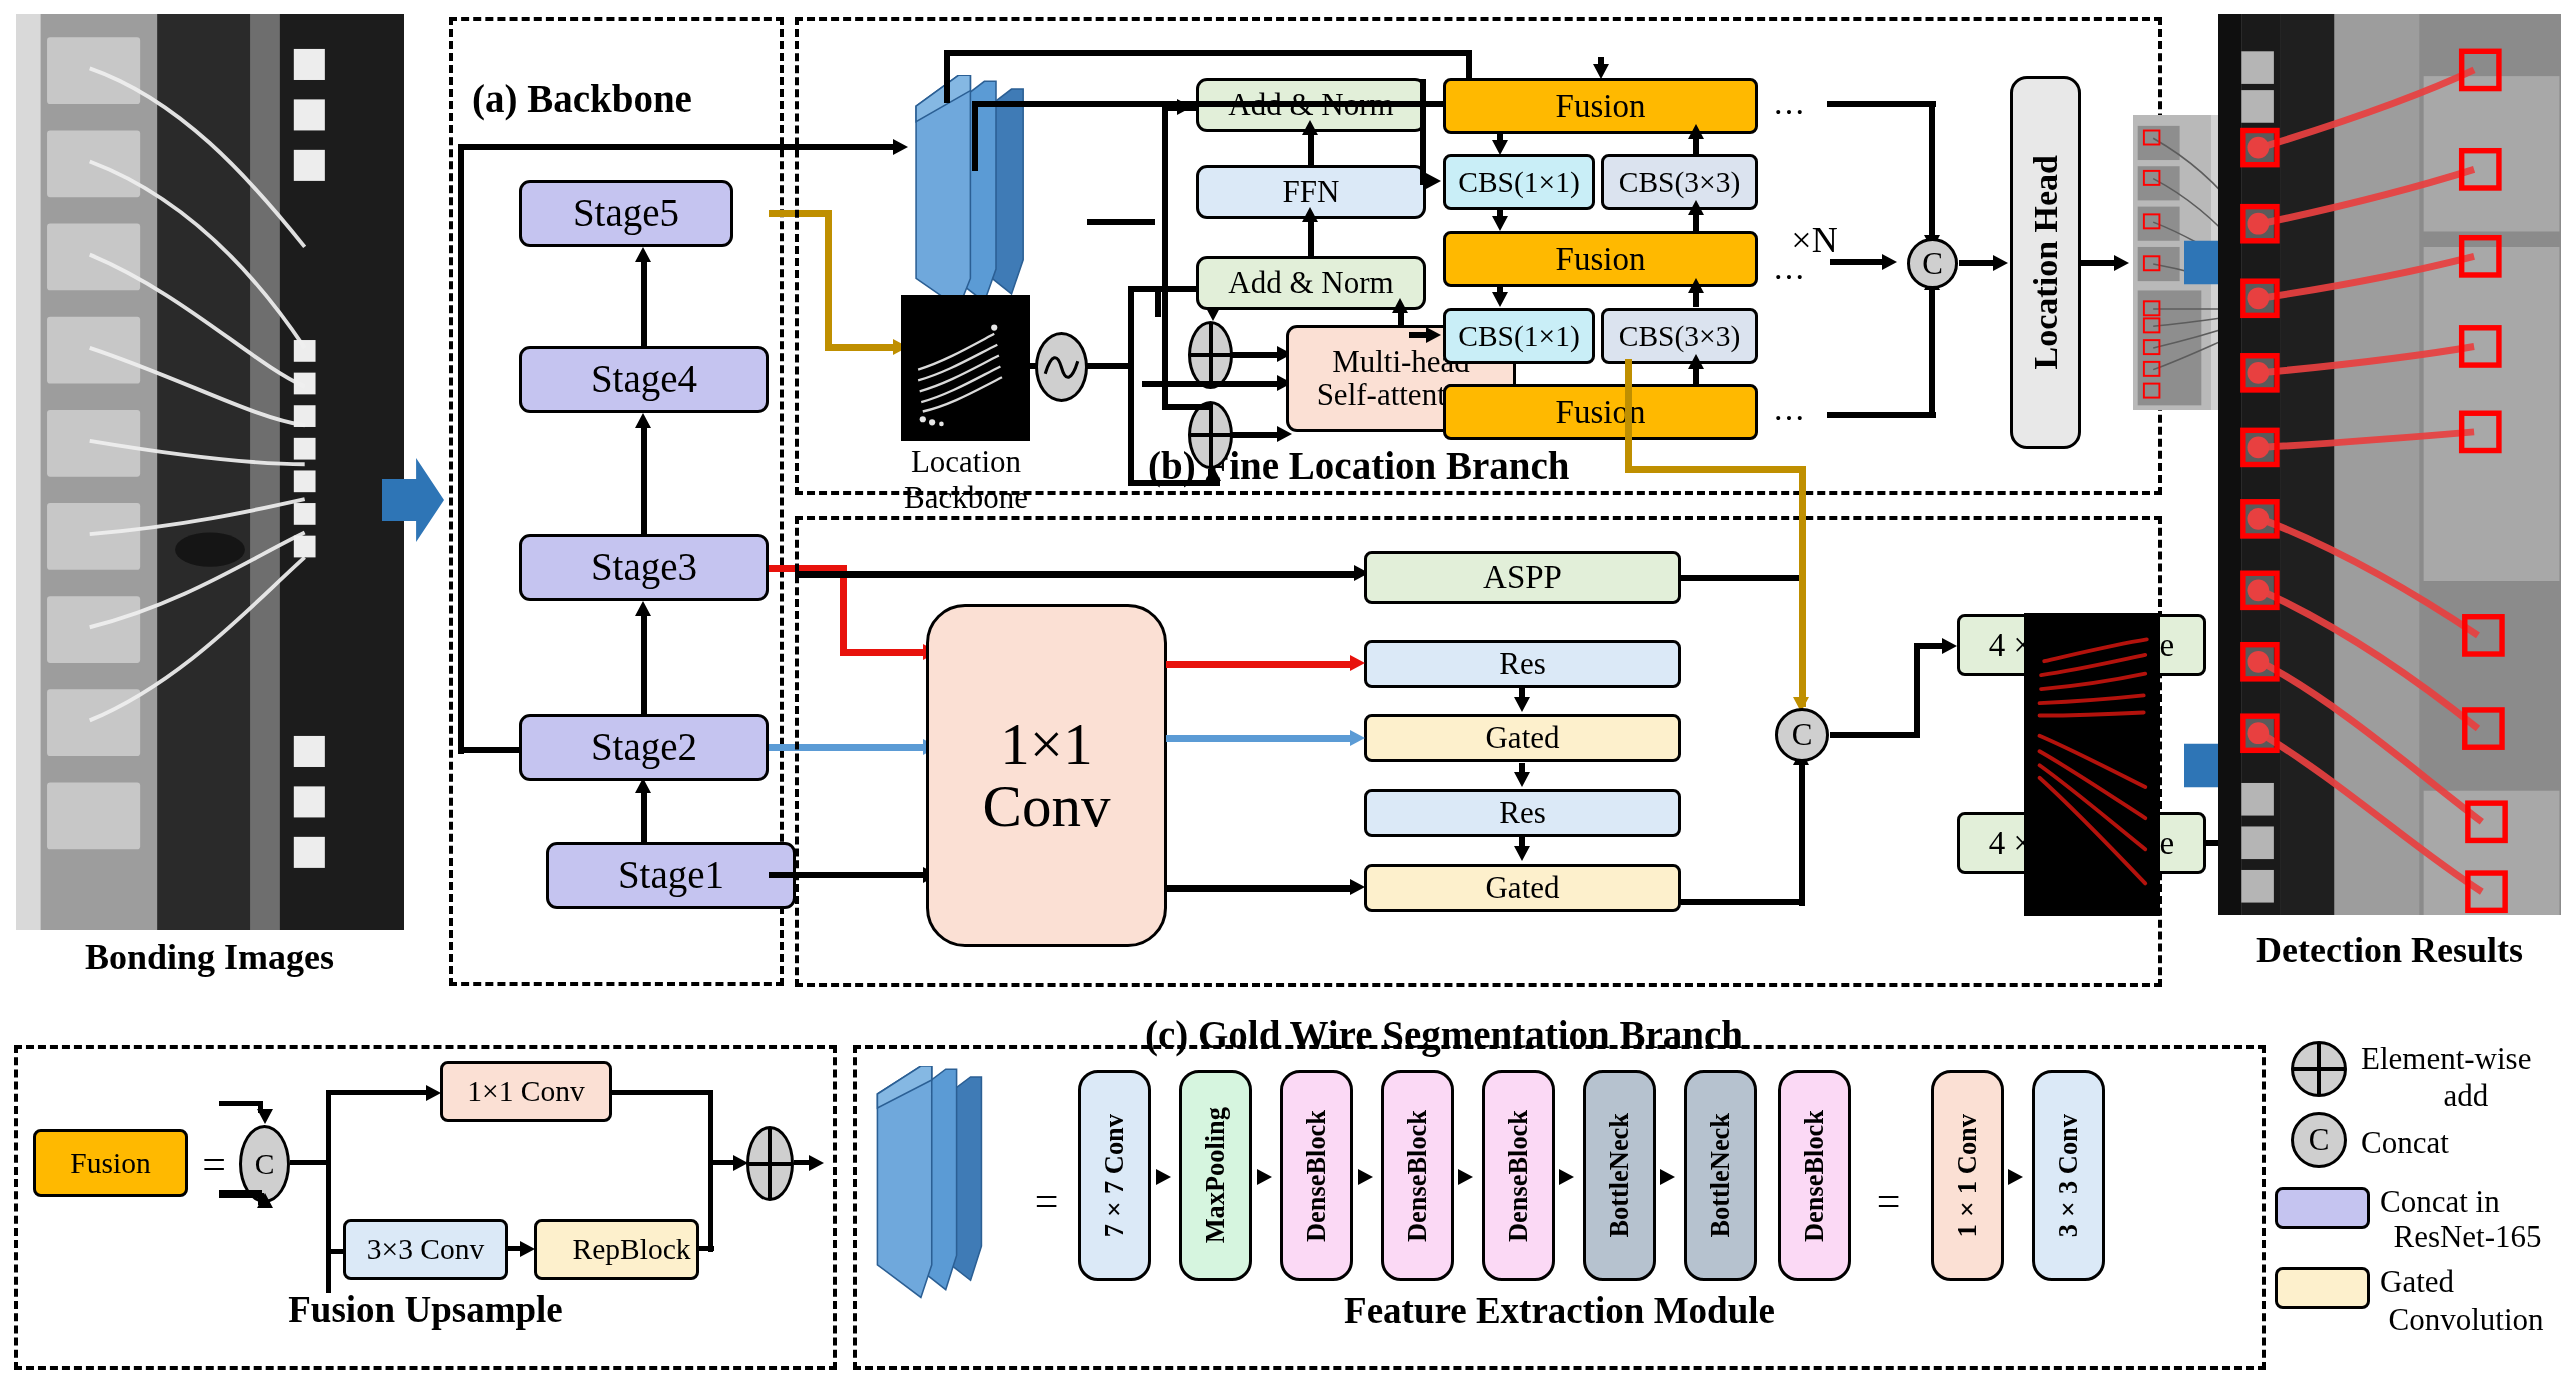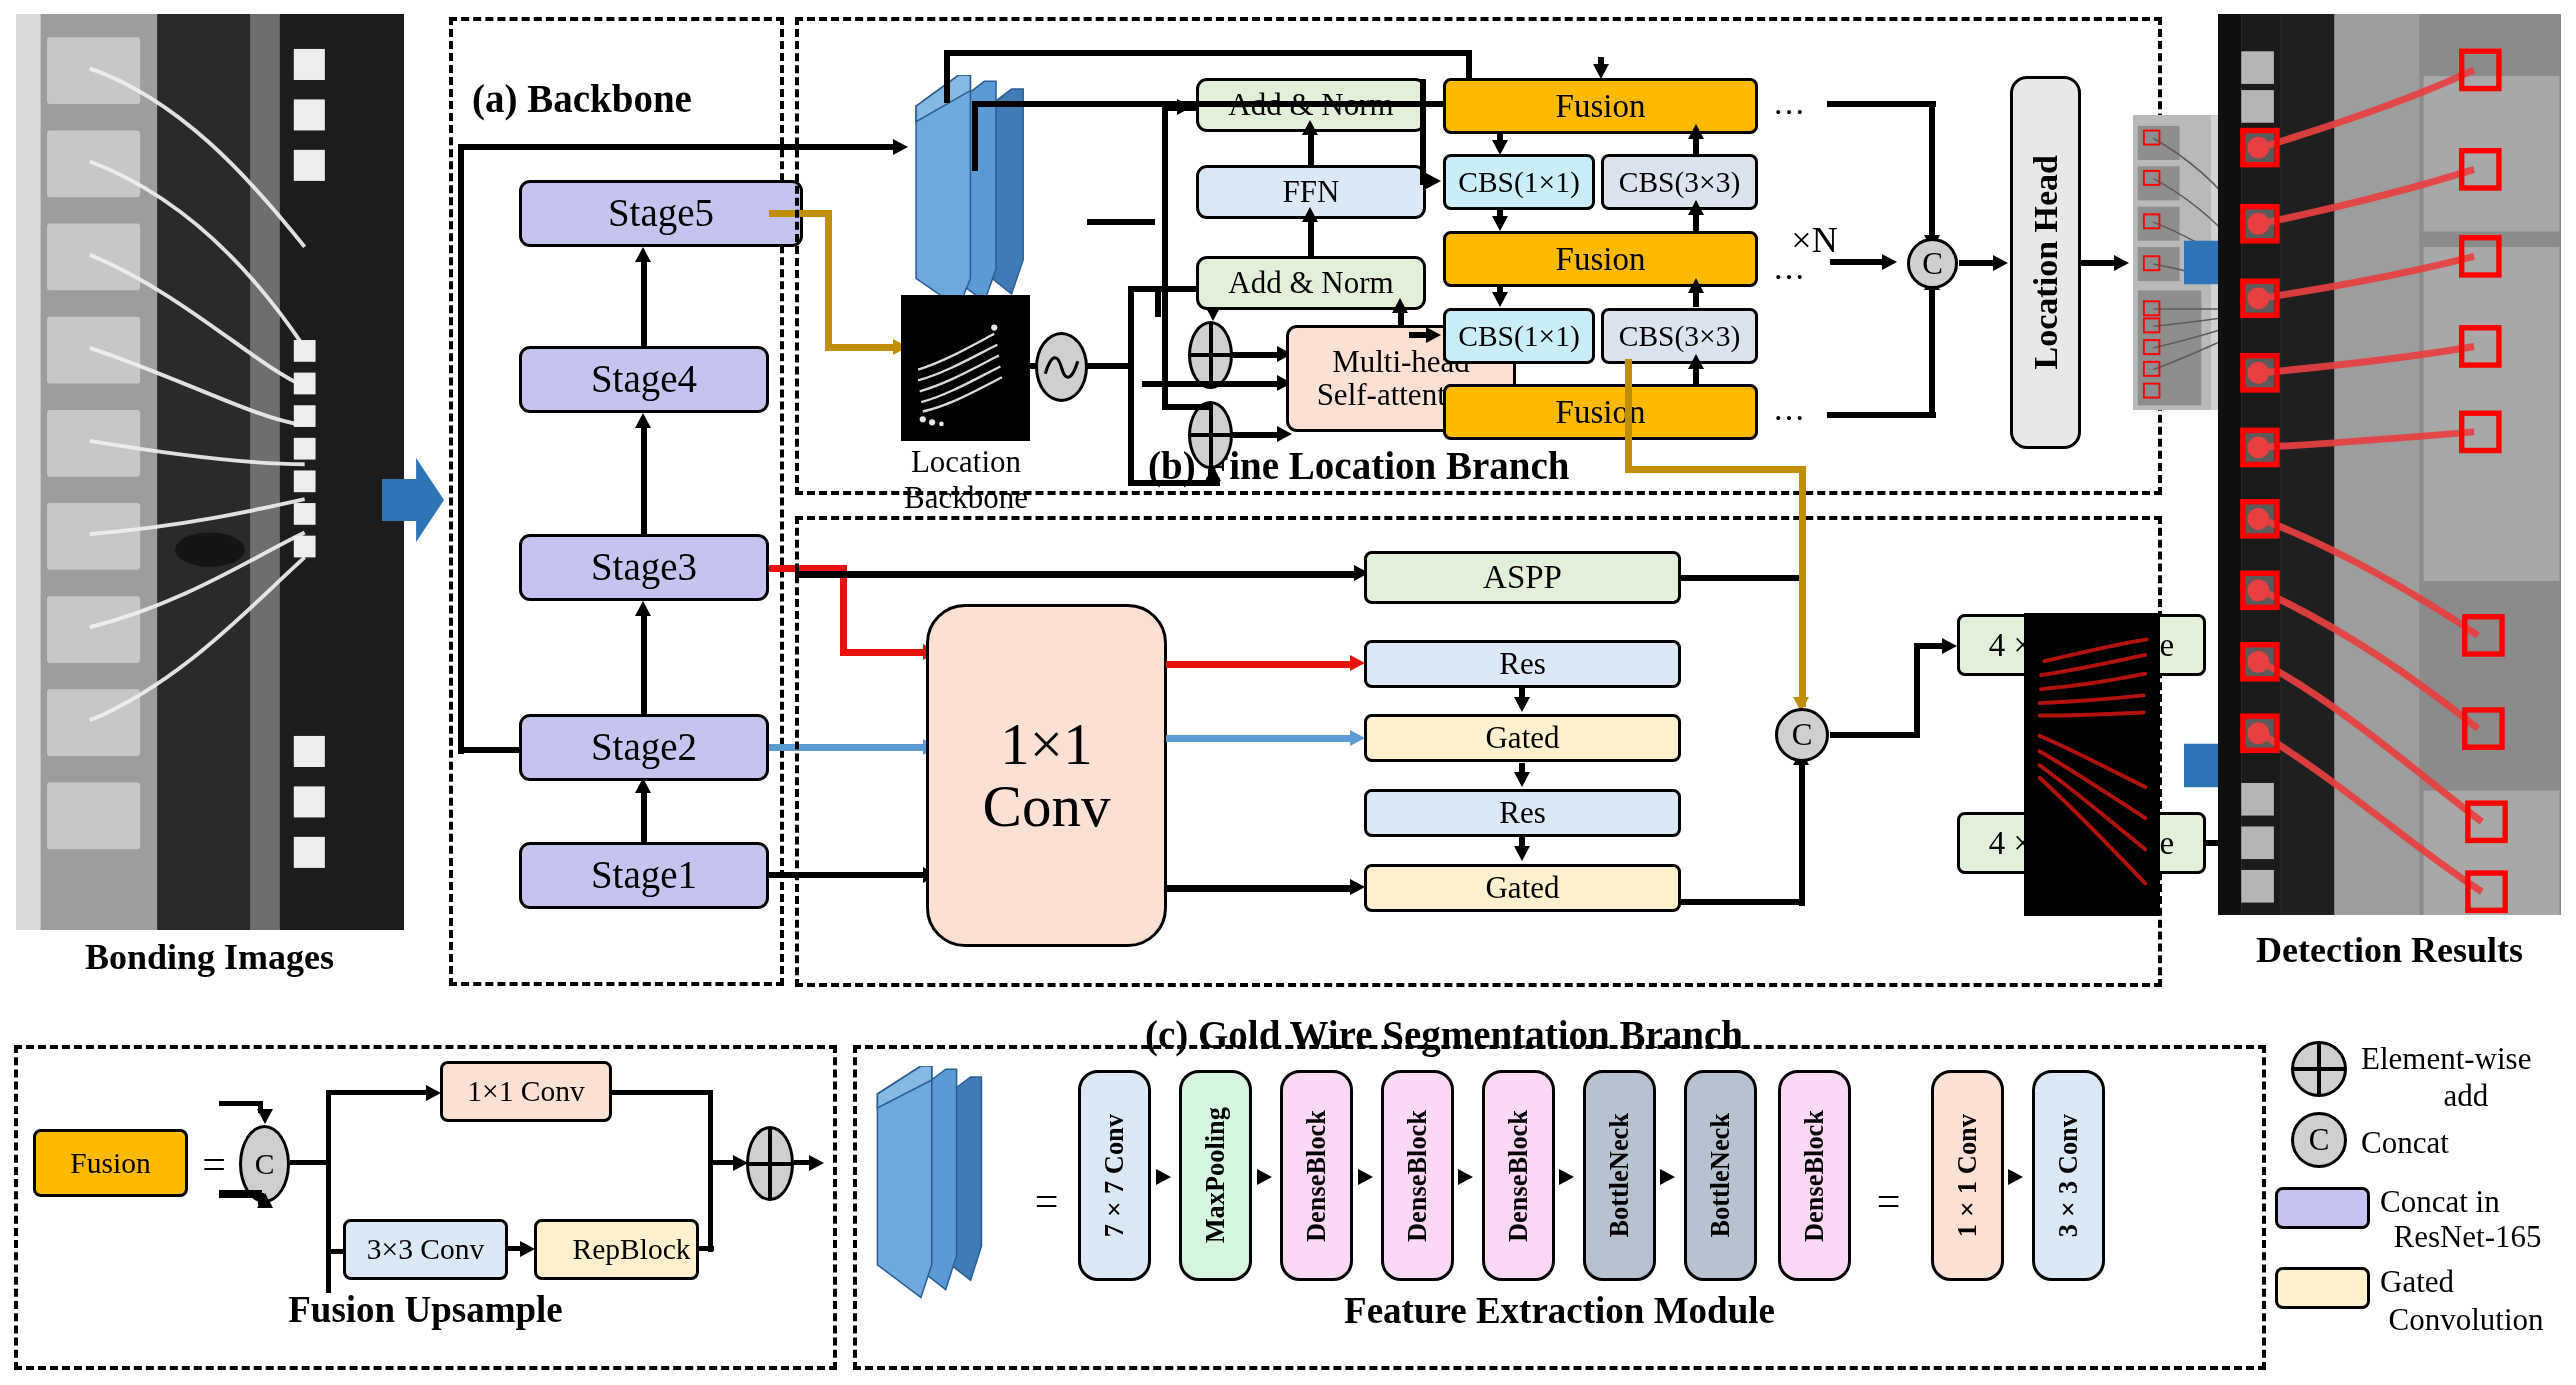--- a/index.html
+++ b/index.html
@@ -142,33 +142,33 @@
 
 <div class="bigarrow" style="left:382px; top:458px; width:62px; height:84px;"></div>
 
 <div class="panel" style="left:449px; top:17px; width:335px; height:969px;"></div>
 <div class="cap" style="left:472px; top:76px; font-size:39px;">(a) Backbone</div>
 
 <div class="ln" style="left:458px; top:144px; width:6.2px; height:610px;"></div>
 <div class="ln" style="left:458px; top:144px; width:326px; height:6.2px;"></div>
 <div class="ln" style="left:458px; top:747px; width:67px; height:6.2px;"></div>
 
-<div class="blk" style="left:519px; top:842px; width:250px; height:67px; background:#c5c4f0; font-size:39px;">
+<div class="blk" style="left:546px; top:842px; width:250px; height:67px; background:#c5c4f0; font-size:39px;">
   <span>Stage1</span>
 </div>
 <div class="blk" style="left:519px; top:714px; width:250px; height:67px; background:#c5c4f0; font-size:39px;">
   <span>Stage2</span>
 </div>
 <div class="blk" style="left:519px; top:534px; width:250px; height:67px; background:#c5c4f0; font-size:39px;">
   <span>Stage3</span>
 </div>
 <div class="blk" style="left:519px; top:346px; width:250px; height:67px; background:#c5c4f0; font-size:39px;">
   <span>Stage4</span>
 </div>
-<div class="blk" style="left:519px; top:180px; width:284px; height:67px; background:#c5c4f0; font-size:39px;">
+<div class="blk" style="left:519px; top:180px; width:214px; height:67px; background:#c5c4f0; font-size:39px;">
   <span>Stage5</span>
 </div>
 
 <div class="ln" style="left:641px; top:792px; width:6.2px; height:51px;"></div>
 <div class="ar u" style="left:635px; top:778px;"></div>
 <div class="ln" style="left:641px; top:615px; width:6.2px; height:101px;"></div>
 <div class="ar u" style="left:635px; top:601px;"></div>
 <div class="ln" style="left:641px; top:427px; width:6.2px; height:109px;"></div>
 <div class="ar u" style="left:635px; top:413px;"></div>
 <div class="ln" style="left:641px; top:261px; width:6.2px; height:87px;"></div>

